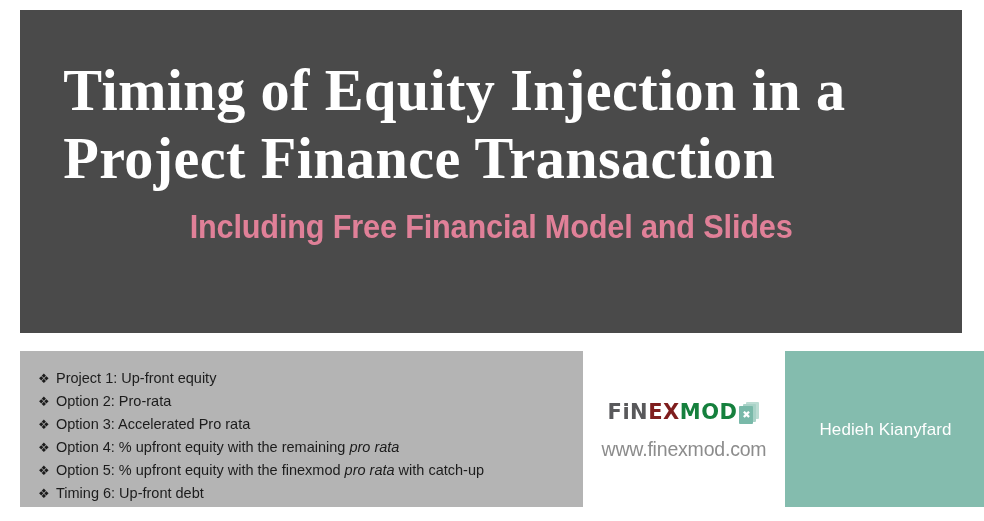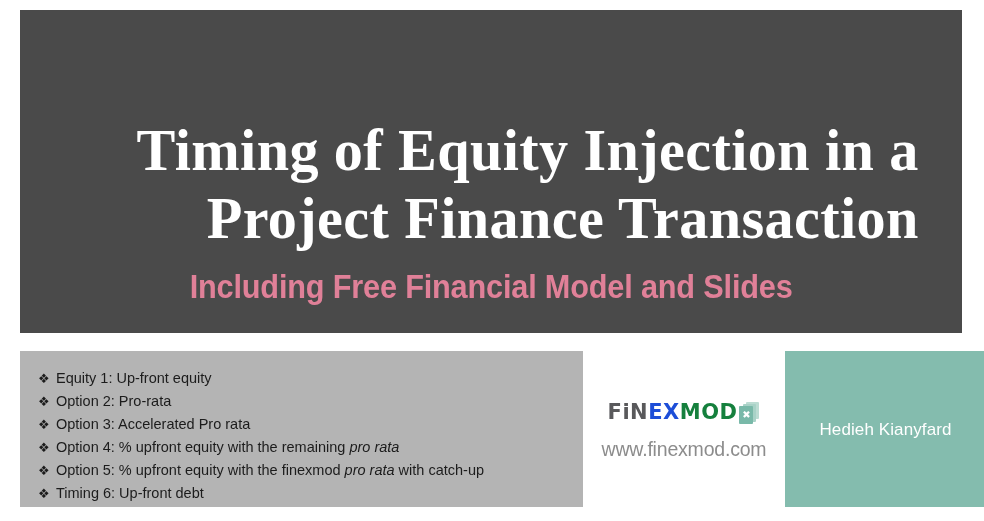--- a/index.html
+++ b/index.html
@@ -26,22 +26,22 @@
     background: #4a4a4a;
     box-sizing: border-box;
     display: flex;
     flex-direction: column;
     align-items: center;
     justify-content: flex-start;
   }
 
   #title-wrap {
     width: 100%;
-    margin-top: 106px;
-    text-align: right;
+    margin-top: 46px;
+    text-align: left;
     padding: 0 30px;
     box-sizing: border-box;
   }
 
   .title-line {
     display: block;
     color: #ffffff;
     font-family: "Liberation Serif", "DejaVu Serif", serif;
     font-weight: bold;
     font-size: 60px;
@@ -127,21 +127,21 @@
   }
 
   .logo-word {
     font-family: "DejaVu Sans", sans-serif;
     font-weight: bold;
     font-size: 21px;
     letter-spacing: 0.5px;
     line-height: 21px;
   }
   .lw-fin  { color: #59595b; }
-  .lw-ex   { color: #1d4ed8; }
+  .lw-ex   { color: #7f1d1d; }
   .lw-mod  { color: #15803d; }
 
   #logo-sheets {
     position: relative;
     width: 21px;
     height: 22px;
     margin-left: 2px;
   }
   .sheet {
     position: absolute;
@@ -204,21 +204,21 @@
     <span class="title-line">Timing of  Equity Injection in a</span>
     <span class="title-line">Project Finance Transaction</span>
   </div>
   <div id="subtitle">Including Free Financial Model and Slides</div>
 </div>
 
 <div id="bullets-panel">
 
   <div class="bullet-row">
     <span class="bullet-mark">❖</span>
-    <span class="bullet-text"><span>Equity 1: Up-front equity</span><i></i><span></span></span>
+    <span class="bullet-text"><span>Project 1: Up-front equity</span><i></i><span></span></span>
   </div>
 
   <div class="bullet-row">
     <span class="bullet-mark">❖</span>
     <span class="bullet-text"><span>Option 2: Pro-rata</span><i></i><span></span></span>
   </div>
 
   <div class="bullet-row">
     <span class="bullet-mark">❖</span>
     <span class="bullet-text"><span>Option 3: Accelerated Pro rata</span><i></i><span></span></span>

